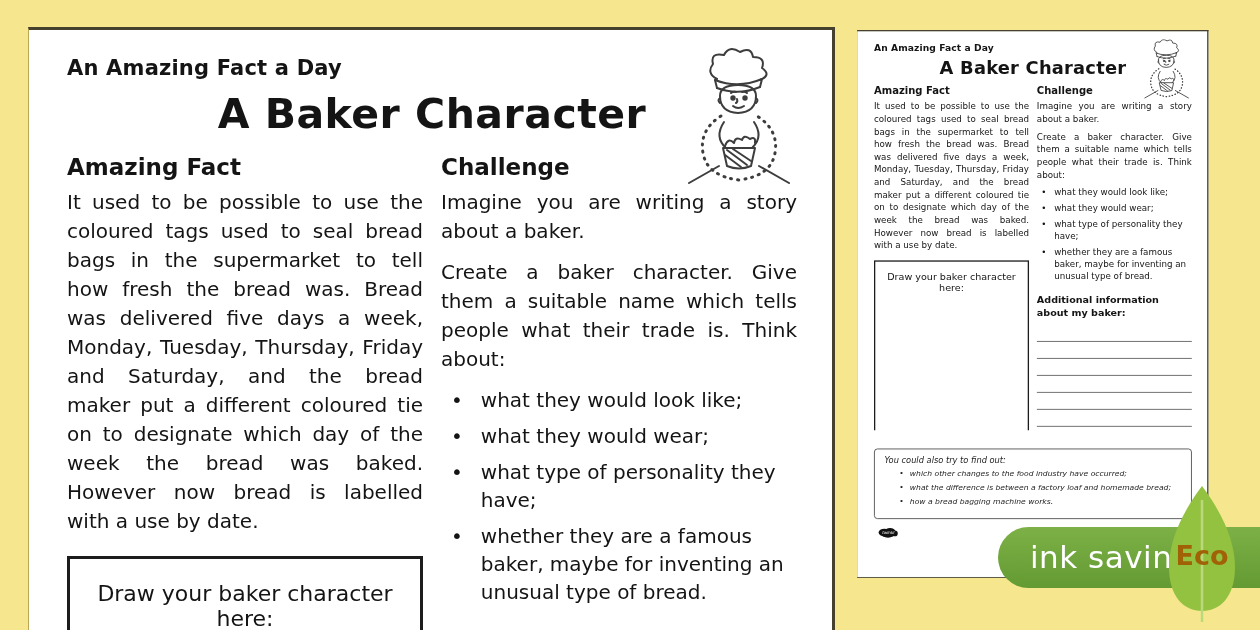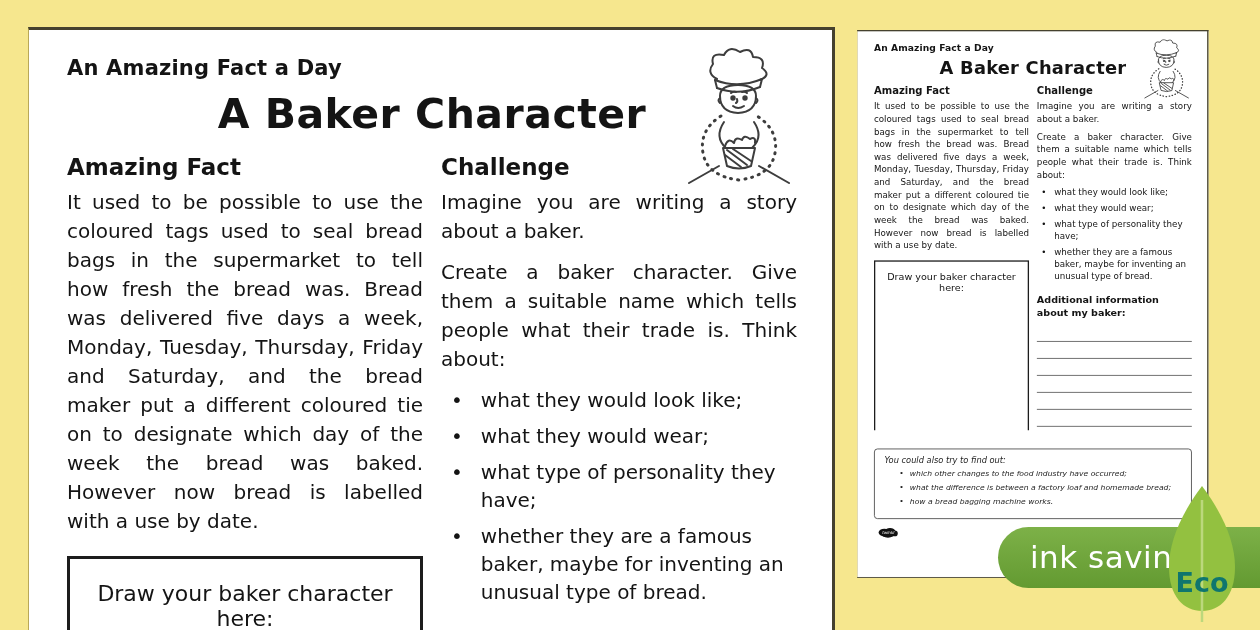--- a/index.html
+++ b/index.html
@@ -58,21 +58,21 @@
   .ink-badge{
     position:absolute;left:998px;top:527px;width:295px;height:61px;border-radius:31px;
     background:linear-gradient(180deg,#7db148,#639a31);z-index:5;
   }
   .ink-badge span{
     display:block;line-height:60px;padding-left:32px;font-size:31px;color:#ffffff;letter-spacing:.5px;
   }
   .eco-leaf{position:absolute;left:1163px;top:484px;width:78px;height:140px;z-index:6;}
   .eco-label{
     position:absolute;left:1163px;top:540px;width:78px;z-index:7;text-align:center;
-    font-size:27px;font-weight:bold;color:#0f766e;margin-top:27px;
+    font-size:27px;font-weight:bold;color:#a16207;
   }
 </style>
 </head>
 <body>
 
 <div class="sheet" id="main-sheet">
 
   <div class="series">An Amazing Fact a Day</div>
   <div class="sheet-title">A Baker Character</div>
 

